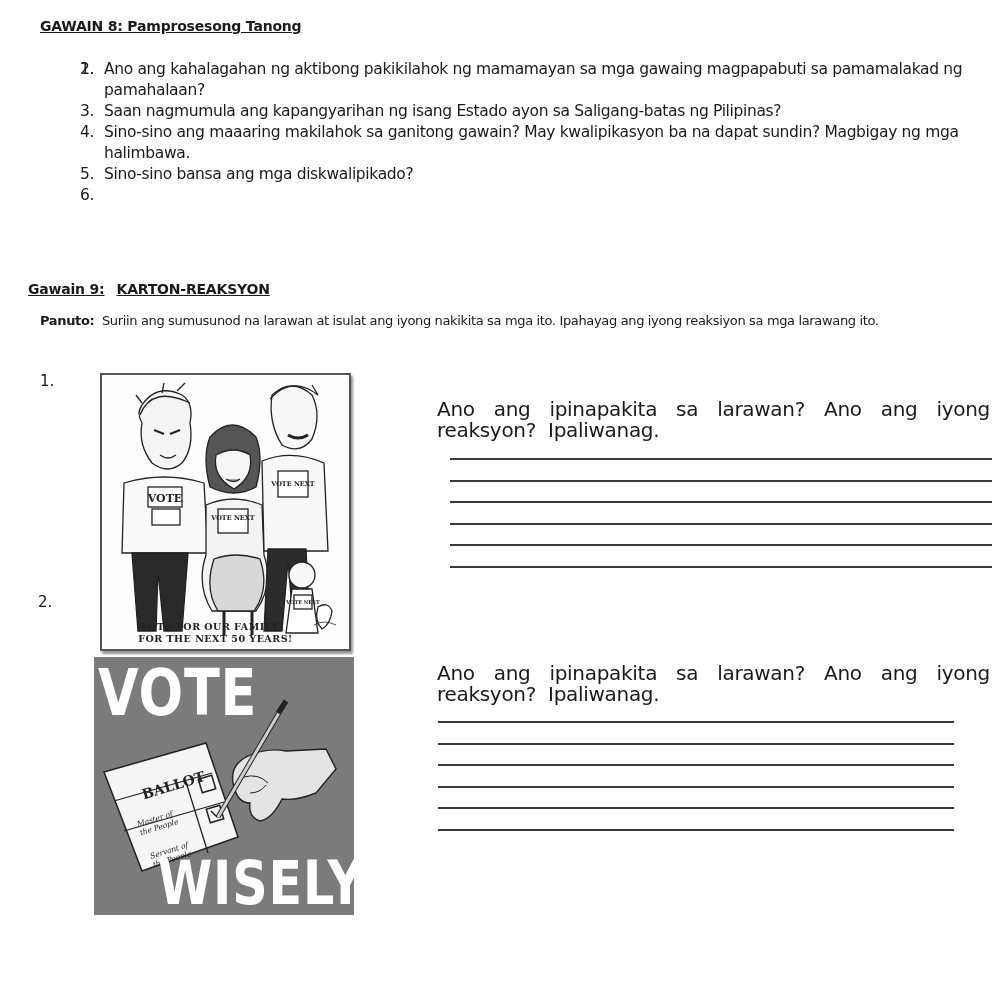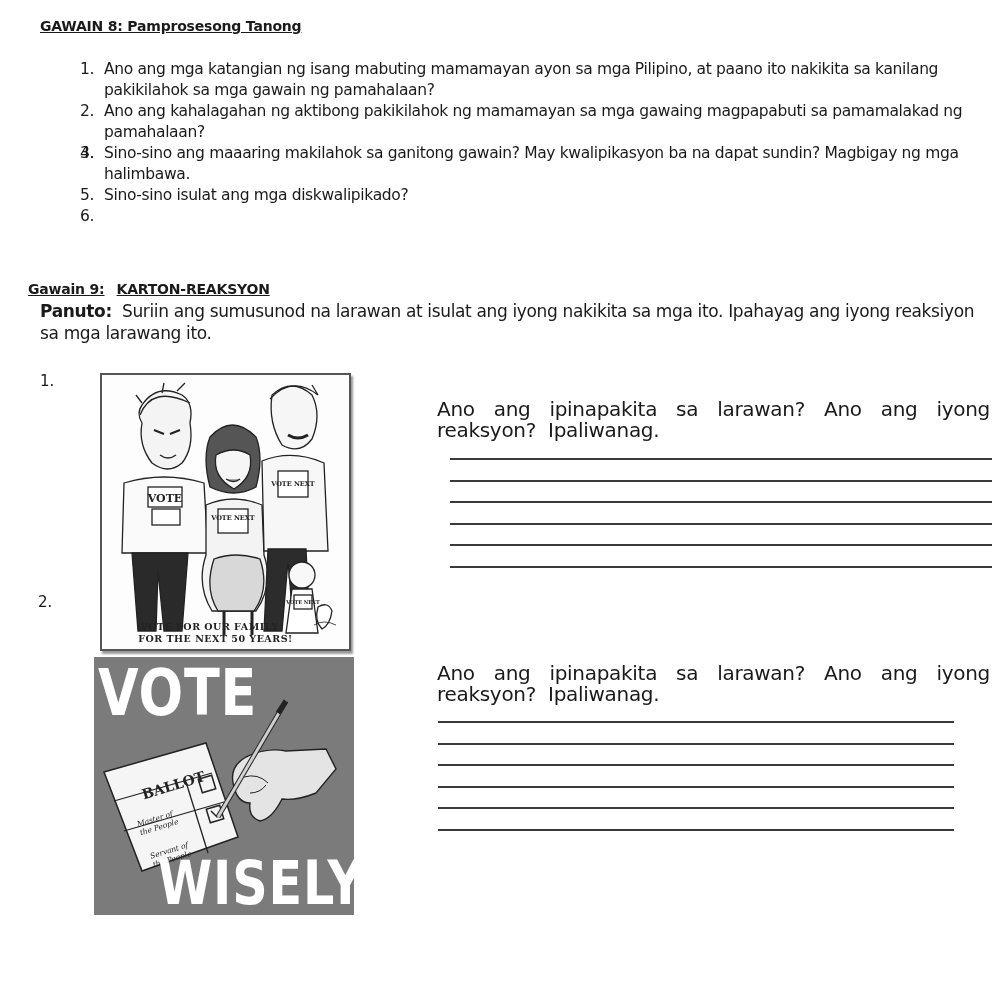--- a/index.html
+++ b/index.html
@@ -9,21 +9,21 @@
   .heading { position: absolute; font-weight: bold; font-size: 14px; letter-spacing: -0.2px; text-decoration: underline; }
   #g8-title { left: 40px; top: 18px; }
 
   .qlist { position: absolute; left: 80px; top: 59px; width: 900px; font-size: 15.5px; line-height: 21px; letter-spacing: -0.35px; }
   .q { position: relative; padding-left: 24px; }
   .q .num { position: absolute; left: 0; top: 0; }
 
   #g9-title { left: 28px; top: 281px; }
   #g9-title .sp { display: inline-block; width: 12px; }
 
-  .instr { position: absolute; left: 40px; top: 300px; width: 950px; font-size: 17px; line-height: 22px; letter-spacing: -0.35px; }
+  .instr { position: absolute; left: 40px; top: 310px; width: 950px; font-size: 13px; line-height: 22px; letter-spacing: -0.35px; }
   .instr b { font-weight: bold; }
 
   .itemnum { position: absolute; font-size: 15px; }
   #num1 { left: 40px; top: 372px; }
   #num2 { left: 38px; top: 593px; }
 
   
   #cartoon1 { position: absolute; left: 100px; top: 373px; width: 251px; height: 278px; background: #fdfdfd;
     border: 2px solid #555; box-shadow: 2px 3px 2px #999; overflow: hidden; }
   #cartoon1 svg { position: absolute; left: 0; top: 0; }
@@ -54,25 +54,25 @@
   .lines .ln { height: 2px; background: #3a3a3a; margin-bottom: 19.5px; }
   #lines1 { left: 450px; top: 458px; width: 542px; }
   #lines2 { left: 438px; top: 721px; width: 516px; }
 </style>
 </head>
 <body>
 
 <div class="heading" id="g8-title">GAWAIN 8: Pamprosesong Tanong</div>
 
 <div class="qlist">
-  <div class="q"><span class="num">1.</span><span>Ano ang mga katangian ng isang mabuting mamamayan ayon sa mga Pilipino, at paano ito nakikita sa kanilang pakikilahok sa mga gawain ng pamahalaan?</span></div>
+  <div class="q"><span class="num">1.</span></div>
   <div class="q"><span class="num">2.</span><span>Ano ang kahalagahan ng aktibong pakikilahok ng mamamayan sa mga gawaing magpapabuti sa pamamalakad ng pamahalaan?</span></div>
-  <div class="q"><span class="num">3.</span></div>
+  <div class="q"><span class="num">3.</span><span>Saan nagmumula ang kapangyarihan ng isang Estado ayon sa Saligang-batas ng Pilipinas?</span></div>
   <div class="q"><span class="num">4.</span><span>Sino-sino ang maaaring makilahok sa ganitong gawain? May kwalipikasyon ba na dapat sundin? Magbigay ng mga halimbawa.</span></div>
-  <div class="q"><span class="num">5.</span><span>Sino-sino isulat ang mga diskwalipikado?</span></div>
+  <div class="q"><span class="num">5.</span><span>Sino-sino bansa ang mga diskwalipikado?</span></div>
   <div class="q"><span class="num">6.</span></div>
 </div>
 
 <div class="heading" id="g9-title"><span>Gawain 9:</span><span class="sp"></span><span>KARTON-REAKSYON</span></div>
 
 <div class="instr"><b>Panuto:</b>&nbsp; <span>Suriin ang sumusunod na larawan at isulat ang iyong nakikita sa mga ito. Ipahayag ang iyong reaksiyon sa mga larawang ito.</span></div>
 
 <div class="itemnum" id="num1">1.</div>
 <div class="itemnum" id="num2">2.</div>
 

